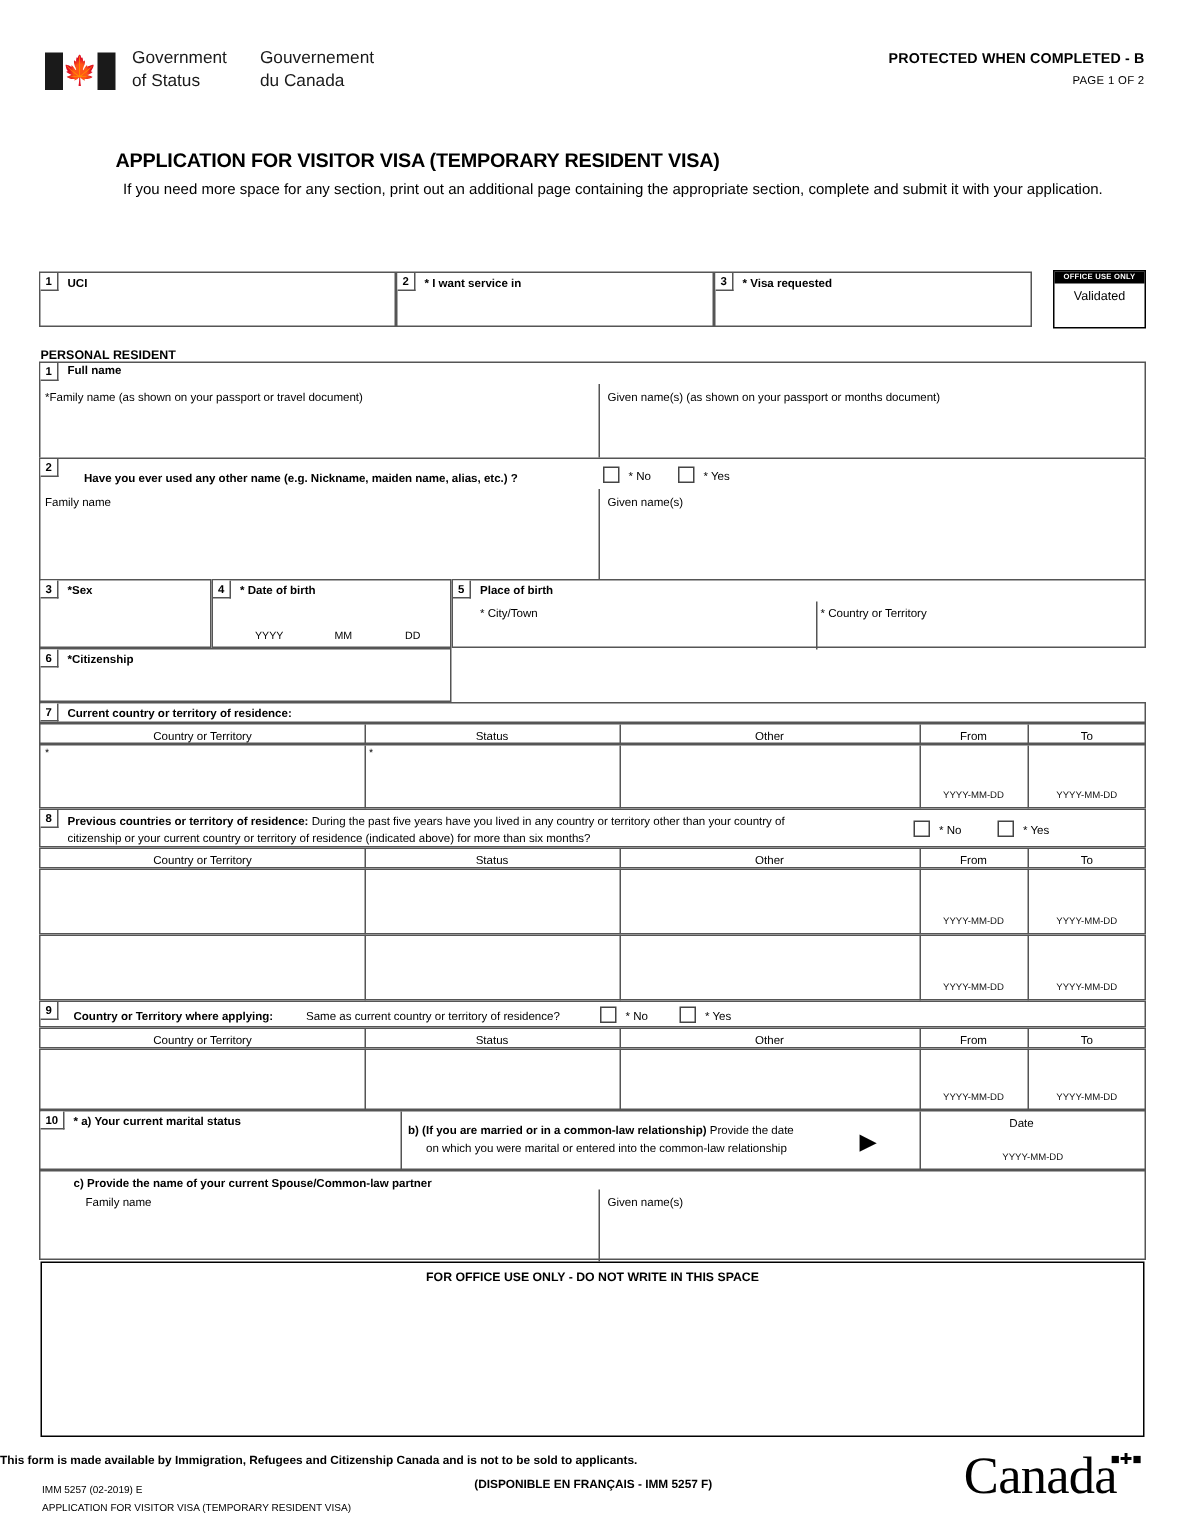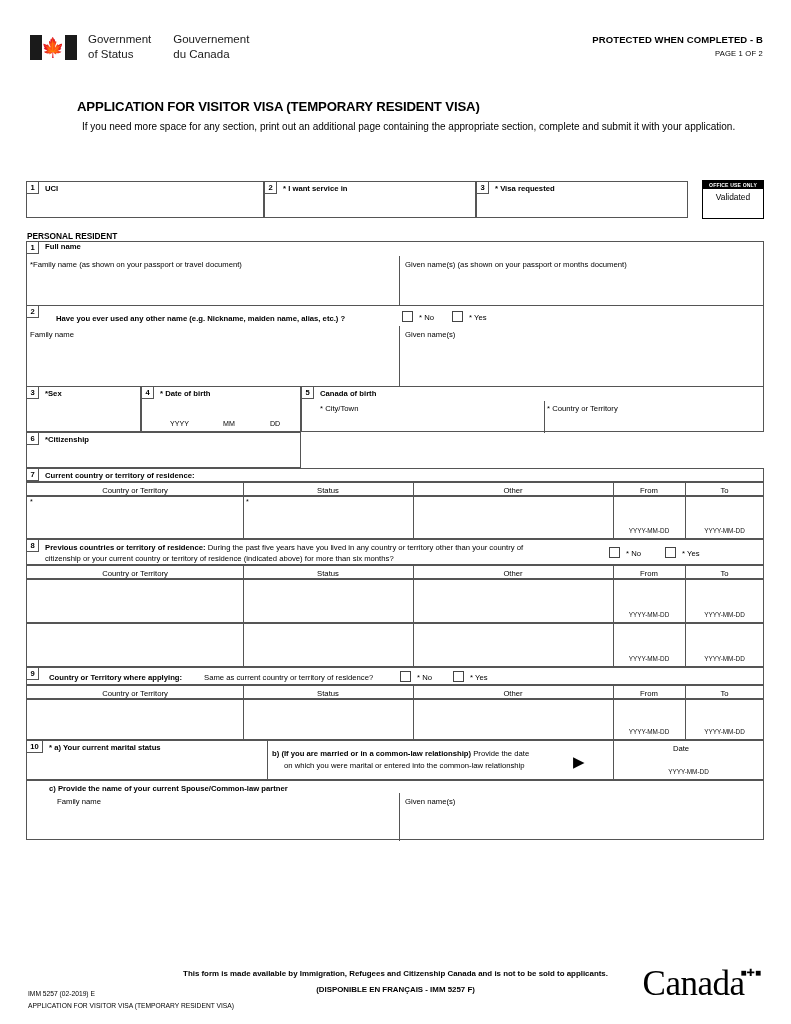--- a/index.html
+++ b/index.html
@@ -217,21 +217,21 @@
     text-align: center;
     font-size: 8.2px;
     font-weight: bold;
   }
 
   
   .foot-line1 {
     position: absolute;
     left: 0; width: 791px;
     top: 969px;
-    text-align: center;
+    text-align: left;
     font-size: 7.9px;
     font-weight: bold;
   }
   .foot-line2 {
     position: absolute;
     left: 0; width: 791px;
     top: 985px;
     text-align: center;
     font-size: 7.9px;
     font-weight: bold;
@@ -359,21 +359,21 @@
   <div class="frame" style="left:141px;top:386px;width:160px;height:46px;">
     <div class="fld-num">4</div>
     <div class="lbl b" style="left:18px;top:2px;">* Date of birth</div>
     <div class="lbl sm" style="left:28px;top:33px;">YYYY</div>
     <div class="lbl sm" style="left:81px;top:33px;">MM</div>
     <div class="lbl sm" style="left:128px;top:33px;">DD</div>
   </div>
 
   <div class="frame" style="left:301px;top:386px;width:463px;height:46px;">
     <div class="fld-num">5</div>
-    <div class="lbl b" style="left:18px;top:2px;">Canada of birth</div>
+    <div class="lbl b" style="left:18px;top:2px;">Place of birth</div>
     <div class="lbl" style="left:18px;top:17px;">* City/Town</div>
     <div class="vline" style="left:242px;top:14px;height:32px;"></div>
     <div class="lbl" style="left:245px;top:17px;">* Country or Territory</div>
     <div class="lbl" style="left:24px;top:31px;"></div>
     <div class="lbl" style="left:250px;top:31px;"></div>
   </div>
 
   <div class="frame" style="left:26px;top:432px;width:275px;height:36px;">
     <div class="fld-num">6</div>
     <div class="lbl b" style="left:18px;top:2px;">*Citizenship</div>
@@ -501,20 +501,23 @@
 
   <div class="frame" style="left:26px;top:780px;width:738px;height:60px;">
     <div class="lbl b" style="left:22px;top:3px;">c) Provide the name of your current Spouse/Common-law partner</div>
     <div class="lbl" style="left:30px;top:16px;">Family name</div>
     <div class="vline" style="left:372px;top:12px;height:48px;"></div>
     <div class="lbl" style="left:378px;top:16px;">Given name(s)</div>
     <div class="lbl" style="left:36px;top:34px;"></div>
     <div class="lbl" style="left:380px;top:34px;"></div>
   </div>
 
+  <div class="officeblock">
+    <div class="officeblock-label">FOR OFFICE USE ONLY - DO NOT WRITE IN THIS SPACE</div>
+  </div>
 
   <div class="foot-line1">This form is made available by Immigration, Refugees and Citizenship Canada and is not to be sold to applicants.</div>
   <div class="foot-line2">(DISPONIBLE EN FRANÇAIS - IMM 5257 F)</div>
   <div class="foot-id">IMM 5257 (02-2019) E</div>
   <div class="foot-id2">APPLICATION FOR VISITOR VISA (TEMPORARY RESIDENT VISA)</div>
   <div class="canada-word"><span>Canada</span><sup>■✚■</sup></div>
 
 </div>
 
 </body></html>

